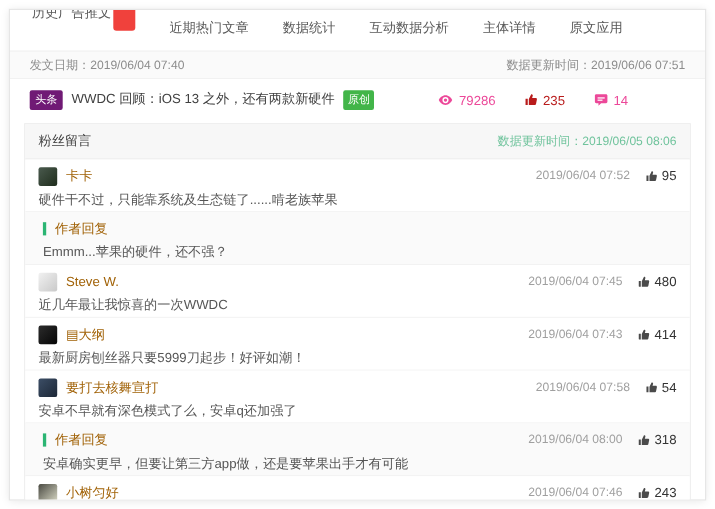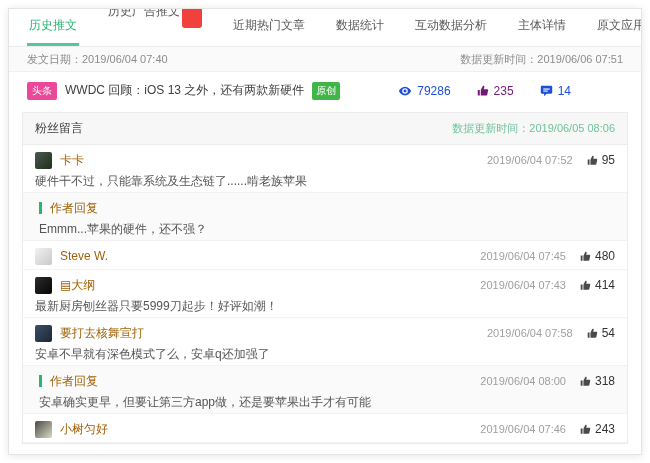--- a/index.html
+++ b/index.html
@@ -18,28 +18,28 @@
     background:#f0413c; border-radius:3px; padding:16px 3px; margin-left:2px;
     position:relative; top:-6px; }
 
   
   .inforow { display:flex; justify-content:space-between; align-items:center;
     height:25px; padding:0 18px; background:#fafafa; border-bottom:1px solid #f0f0f0;
     font-size:11px; color:#8c8c8c;gap:15px; }
 
   
   .article { display:flex; align-items:center; height:37px; padding:0 18px; background:#fff; }
-  .badge-blue { background:#ec4899; color:#fff; font-size:10px; padding:2px 5px; border-radius:2px; }
+  .badge-blue { background:#701a75; color:#fff; font-size:10px; padding:2px 5px; border-radius:2px; }
   .a-title { font-size:12px; color:#404040; margin:0 8px; white-space:nowrap; cursor:pointer; }
   .badge-green { background:#42b549; color:#fff; font-size:10px; padding:2px 4px; border-radius:2px; }
   .a-stats { margin-left:auto; margin-right:52px; display:flex; align-items:center; font-size:12px; }
   .stat { display:flex; align-items:center; margin-left:26px; }
   .stat .ic { display:inline-flex; margin-right:5px; }
-  .stat.green { color:#1d4ed8; }
-  .stat.gray { color:#701a75; }
+  .stat.green { color:#ec4899; }
+  .stat.gray { color:#b91c1c; }
 
   
   .panel { margin:3px 13px 0; border:1px solid #ebebeb; }
   .panel-head { display:flex; justify-content:space-between; align-items:center;
     background:#f7f7f7; border-bottom:1px solid #ececec; padding:7px 12px; }
   .panel-title { font-size:12px; color:#404040; }
   .panel-updated { font-size:11px; color:#6fc39c; }
 
   .comment-item, .reply-item { padding:6px 12px 4px; border-bottom:1px solid #f2f2f2; background:#fff; }
   .reply-item { background:#fafafa; padding-left:16px; }
@@ -53,21 +53,20 @@
   .like-num { font-size:12px; color:#333; }
   .c-text { font-size:12px; color:#555; margin-top:5px; line-height:14px;
     white-space:nowrap; overflow:hidden; }
 </style>
 </head>
 <body>
 
 <div class="card">
 
   <div class="tabbar">
-      <div class="tab active"><span>历史推文</span></div>
       <div class="tab"><span>历史广告推文</span><span class="tab-badge">Hot</span></div>
       <div class="tab"><span>近期热门文章</span></div>
       <div class="tab"><span>数据统计</span></div>
       <div class="tab"><span>互动数据分析</span></div>
       <div class="tab"><span>主体详情</span></div>
       <div class="tab"><span>原文应用</span></div>
     </div>
 
   <div class="inforow">
     <span>发文日期：2019/06/04 07:40</span>
@@ -145,20 +144,21 @@
             <span class="c-meta">
               <span class="c-date">2019/06/04 07:45</span>
               <span class="thumb-icon">
                 <svg viewBox="0 0 16 16" width="11" height="11">
                   <path fill="currentColor" d="M1.5 6.5h2.2V14H1.5c-.3 0-.5-.2-.5-.5V7c0-.3.2-.5.5-.5zM5 14V6.8l2.6-5.3c.2-.4.6-.6 1-.5.7.1 1.2.7 1.2 1.4 0 .2 0 .4-.1.6L9 5.5h4.4c.9 0 1.6.8 1.4 1.7l-1.1 5.4c-.2.8-.9 1.4-1.7 1.4H5z"></path>
                 </svg>
               </span>
               <span class="like-num">480</span>
             </span>
           </div>
+          <div class="c-text">近几年最让我惊喜的一次WWDC</div>
         </div>
         <div class="comment-item">
           <div class="c-head">
             <span class="avatar" style="background: linear-gradient(135deg, rgb(44, 44, 44), rgb(5, 5, 5));"></span>
             <span class="c-name">▤大纲</span>
             <span class="c-meta">
               <span class="c-date">2019/06/04 07:43</span>
               <span class="thumb-icon">
                 <svg viewBox="0 0 16 16" width="11" height="11">
                   <path fill="currentColor" d="M1.5 6.5h2.2V14H1.5c-.3 0-.5-.2-.5-.5V7c0-.3.2-.5.5-.5zM5 14V6.8l2.6-5.3c.2-.4.6-.6 1-.5.7.1 1.2.7 1.2 1.4 0 .2 0 .4-.1.6L9 5.5h4.4c.9 0 1.6.8 1.4 1.7l-1.1 5.4c-.2.8-.9 1.4-1.7 1.4H5z"></path>

